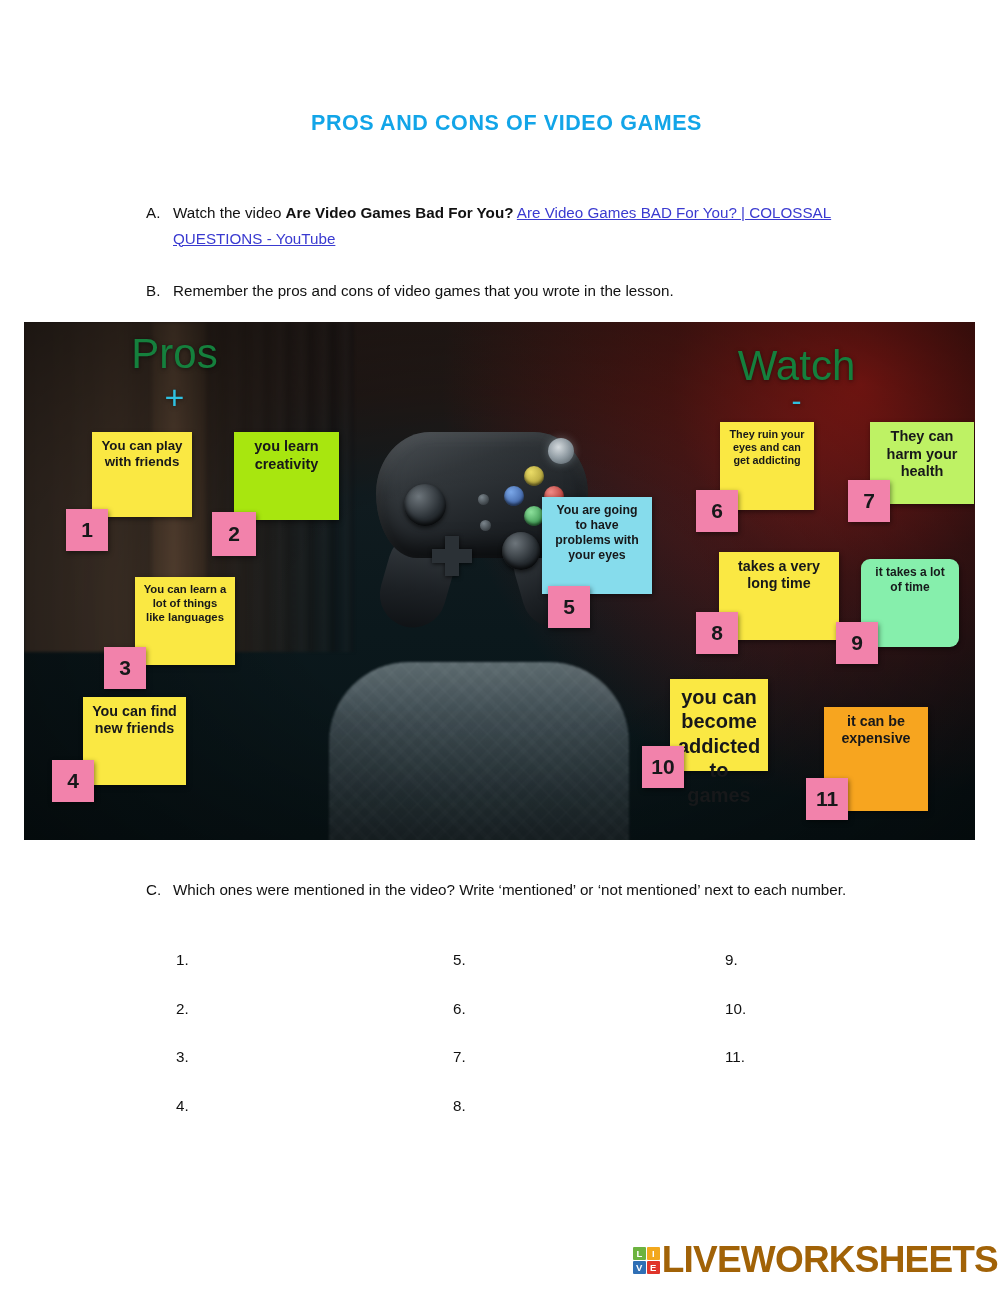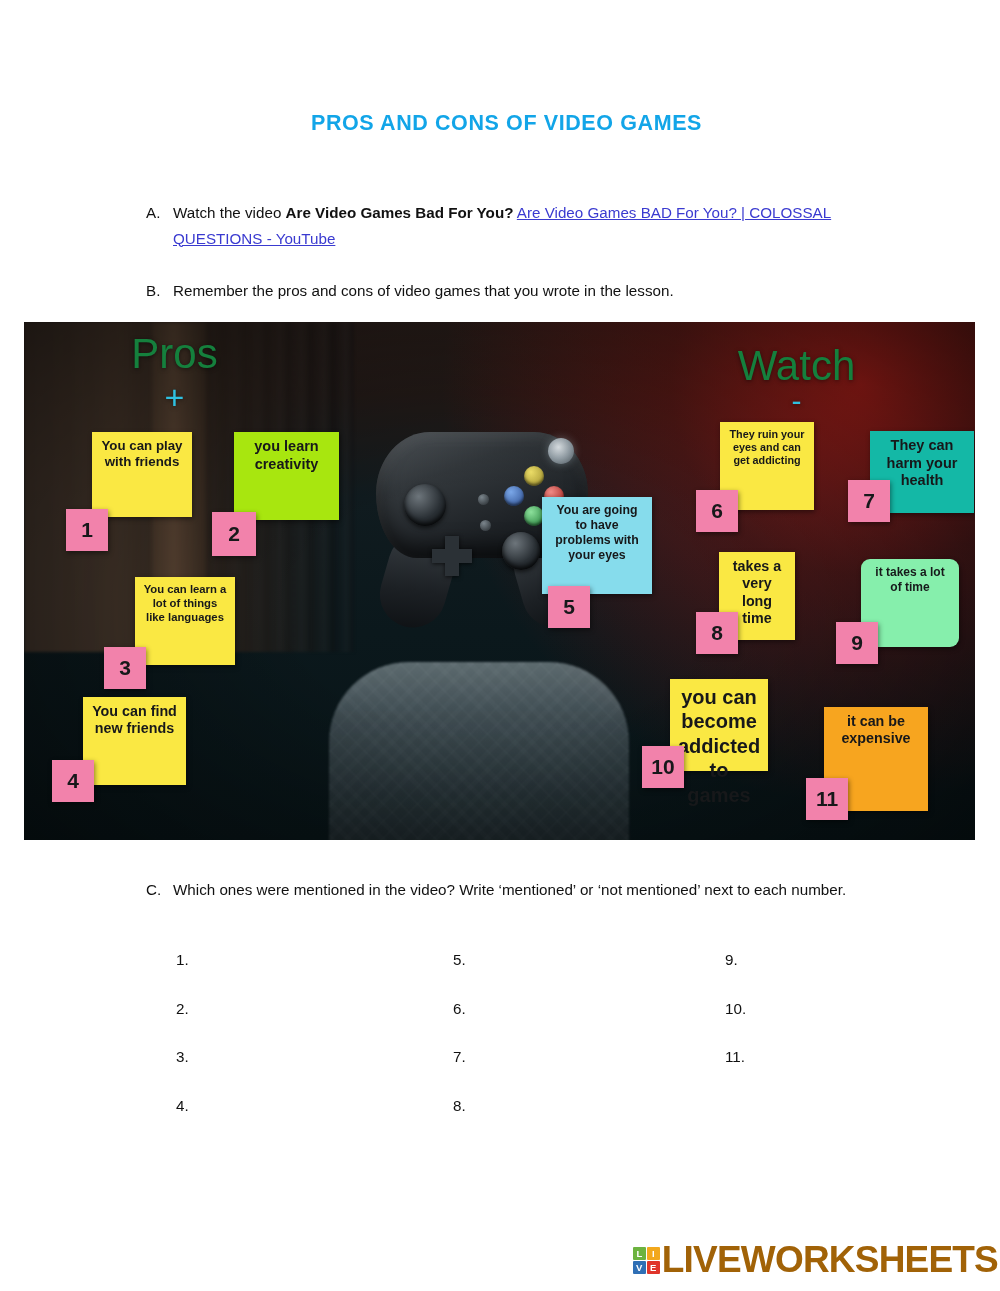--- a/index.html
+++ b/index.html
@@ -328,27 +328,27 @@
       </div>
       <div class="tag" style="left: 524px; top: 264px; width: 42px; height: 42px; background: rgb(242, 130, 171);">
         <span>5</span>
       </div>
       <div class="note" style="left: 696px; top: 100px; width: 94px; height: 88px; font-size: 10.8px; background: rgb(250, 232, 67);">
         <span>They ruin your eyes and can get addicting</span>
       </div>
       <div class="tag" style="left: 672px; top: 168px; width: 42px; height: 42px; background: rgb(242, 130, 171);">
         <span>6</span>
       </div>
-      <div class="note" style="left: 846px; top: 109px; width: 104px; height: 82px; font-size: 14.5px; background: #14b8a6;">
+      <div class="note" style="left: 846px; top: 100px; width: 104px; height: 82px; font-size: 14.5px; background: #bef264;">
         <span>They can harm your health</span>
       </div>
       <div class="tag" style="left: 824px; top: 158px; width: 42px; height: 42px; background: rgb(242, 130, 171);">
         <span>7</span>
       </div>
-      <div class="note" style="left: 695px; top: 230px; width: 76px; height: 88px; font-size: 14.3px; background: rgb(250, 232, 67);">
+      <div class="note" style="left: 695px; top: 230px; width: 120px; height: 88px; font-size: 14.3px; background: rgb(250, 232, 67);">
         <span>takes a very long time</span>
       </div>
       <div class="tag" style="left: 672px; top: 290px; width: 42px; height: 42px; background: rgb(242, 130, 171);">
         <span>8</span>
       </div>
       <div class="note" style="left: 837px; top: 237px; width: 98px; height: 88px; font-size: 12px; background: #86efac; border-radius: 9px;">
         <span>it takes a lot of time</span>
       </div>
       <div class="tag" style="left: 812px; top: 300px; width: 42px; height: 42px; background: rgb(242, 130, 171);">
         <span>9</span>

